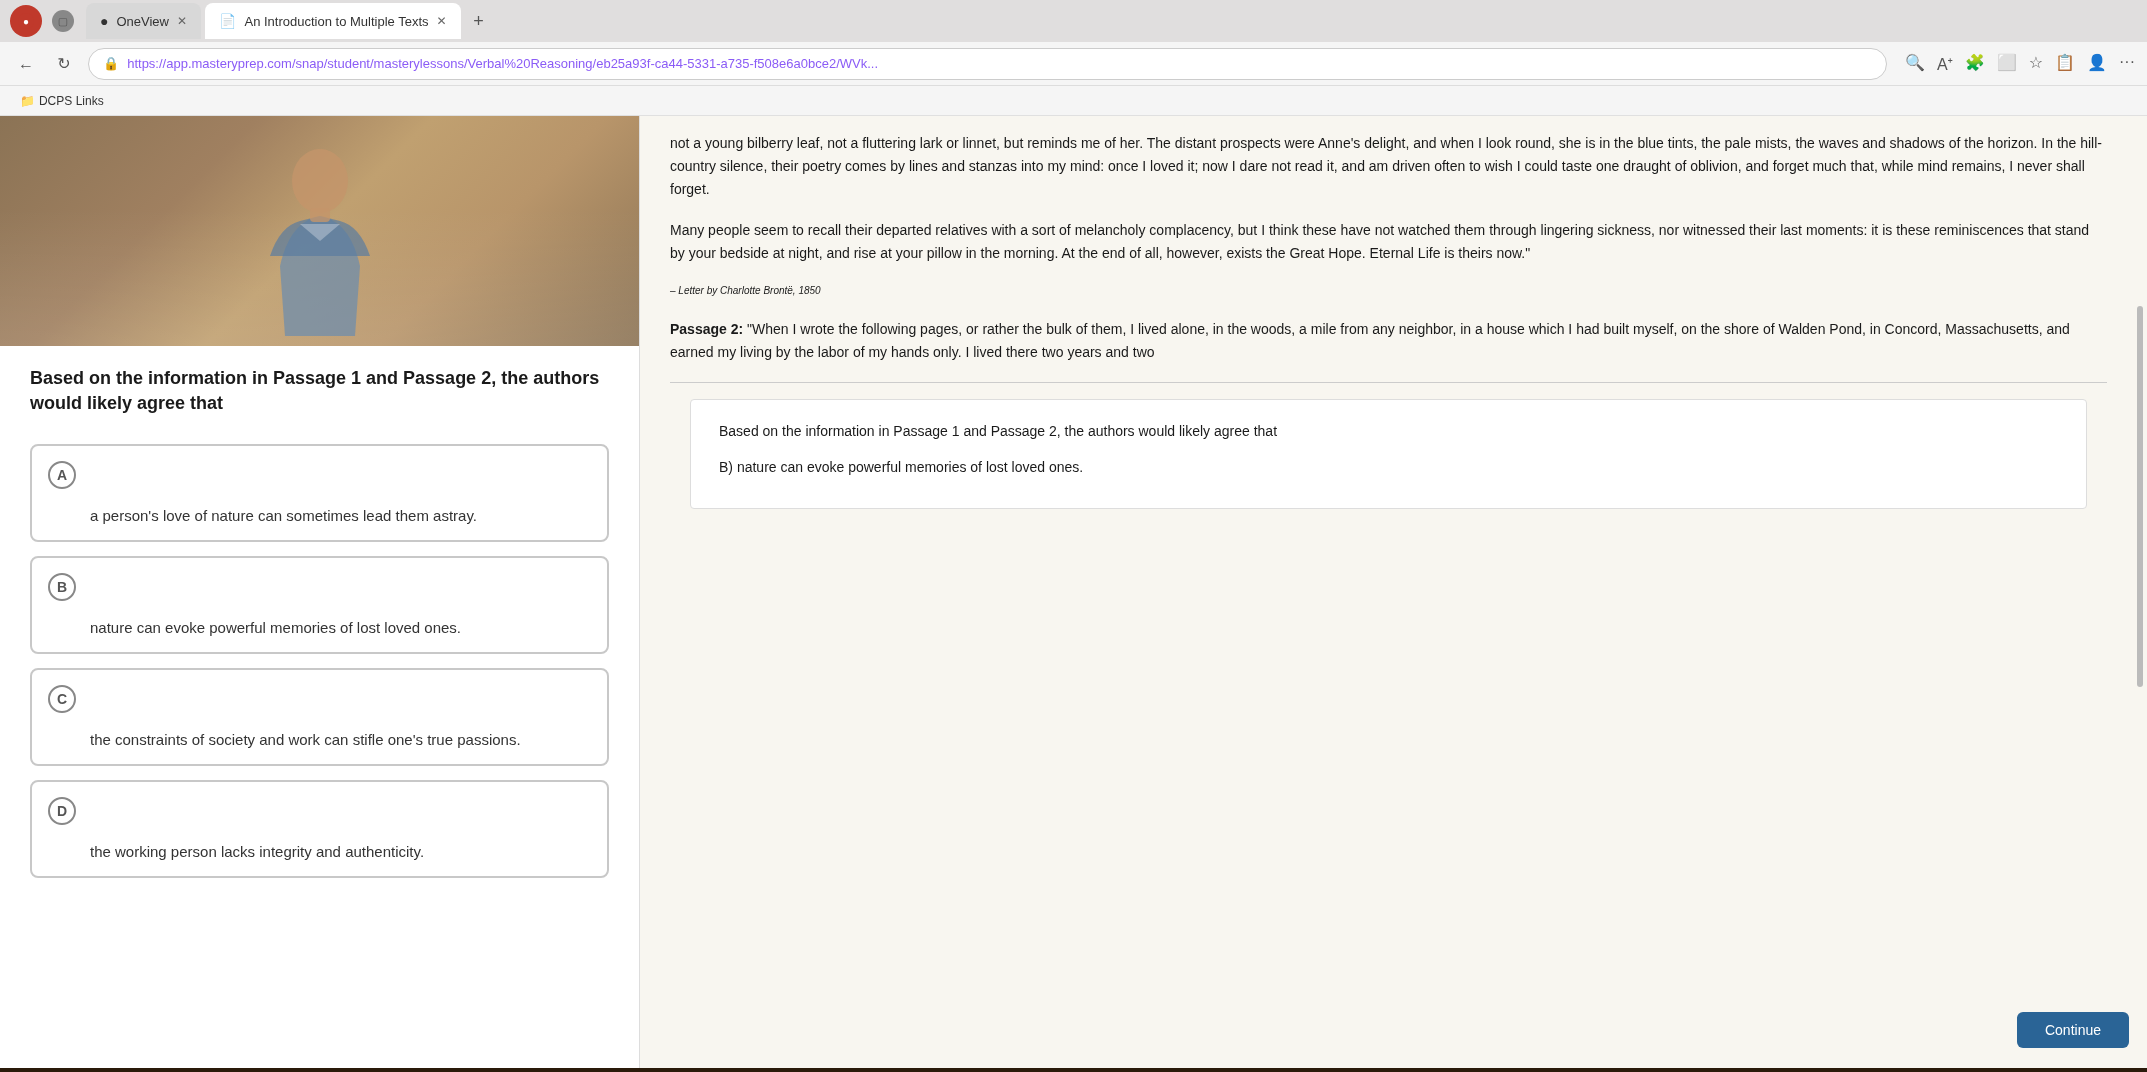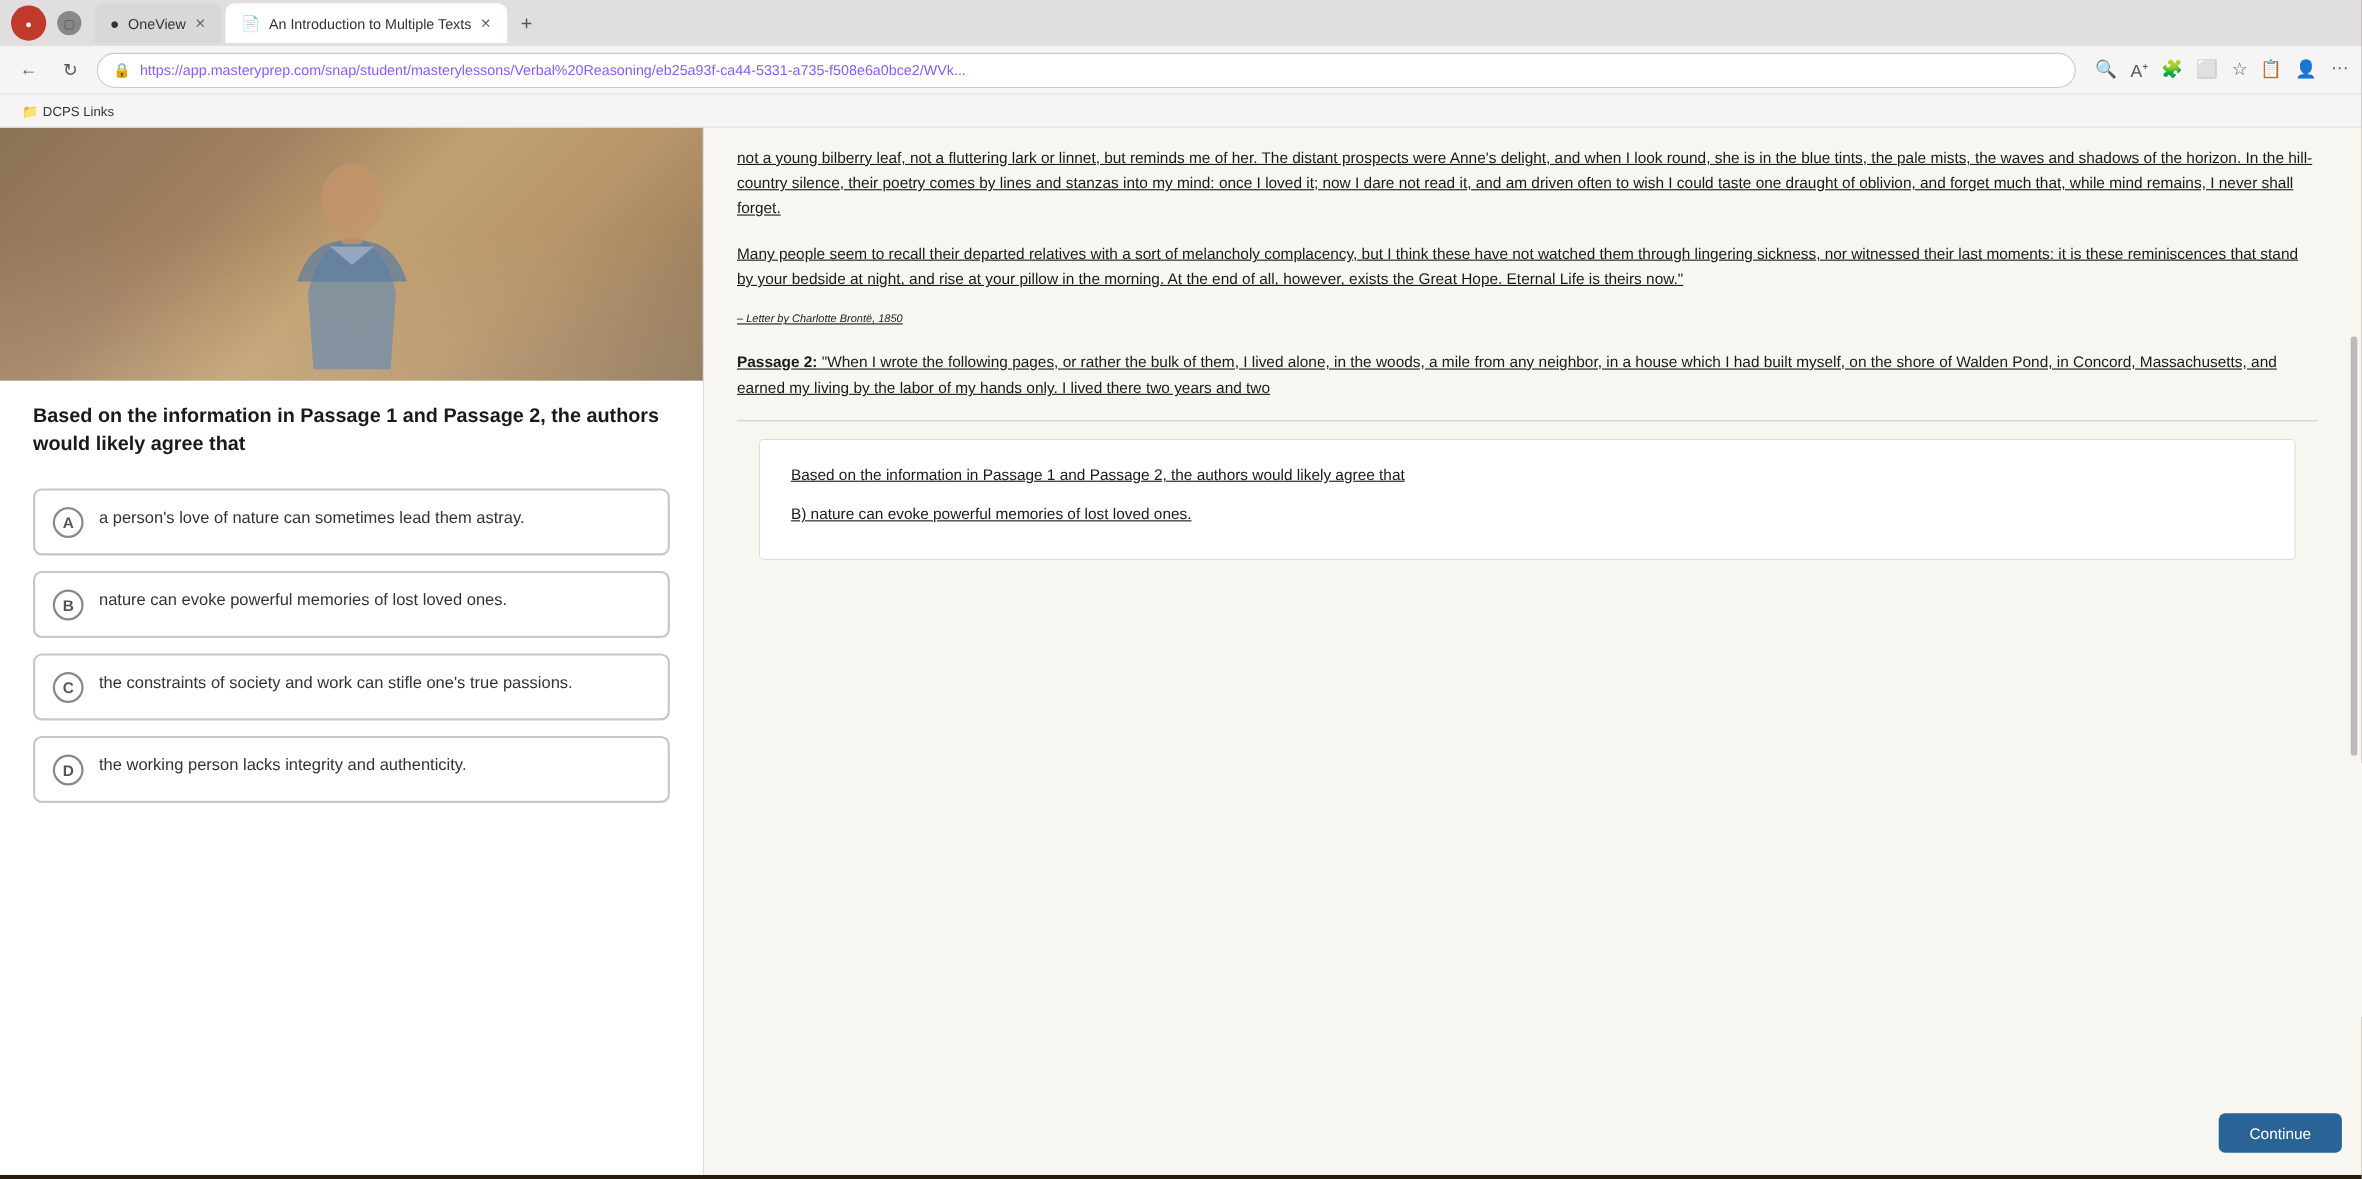--- a/index.html
+++ b/index.html
@@ -261,37 +261,37 @@
       color: #555;
       margin-right: 14px;
       flex-shrink: 0;
       margin-top: 1px;
     }
 
     .choice-text {
       font-size: 15px;
       color: #333;
       line-height: 1.4;
+      margin-top: 45px;
     }
 
     
     .right-panel {
       flex: 1;
       background: #f8f6f0;
       overflow: hidden;
       padding: 0;
       position: relative;
     }
 
     .passage-content {
       padding: 16px 40px 20px 30px;
       font-size: 14px;
       color: #1a1a1a;
       line-height: 1.65;
-      text-decoration: underline;
     }
 
     .passage-text {
       margin-bottom: 18px;
       font-size: 14px;
       line-height: 1.65;
     }
 
     .passage-source {
       font-style: italic;

